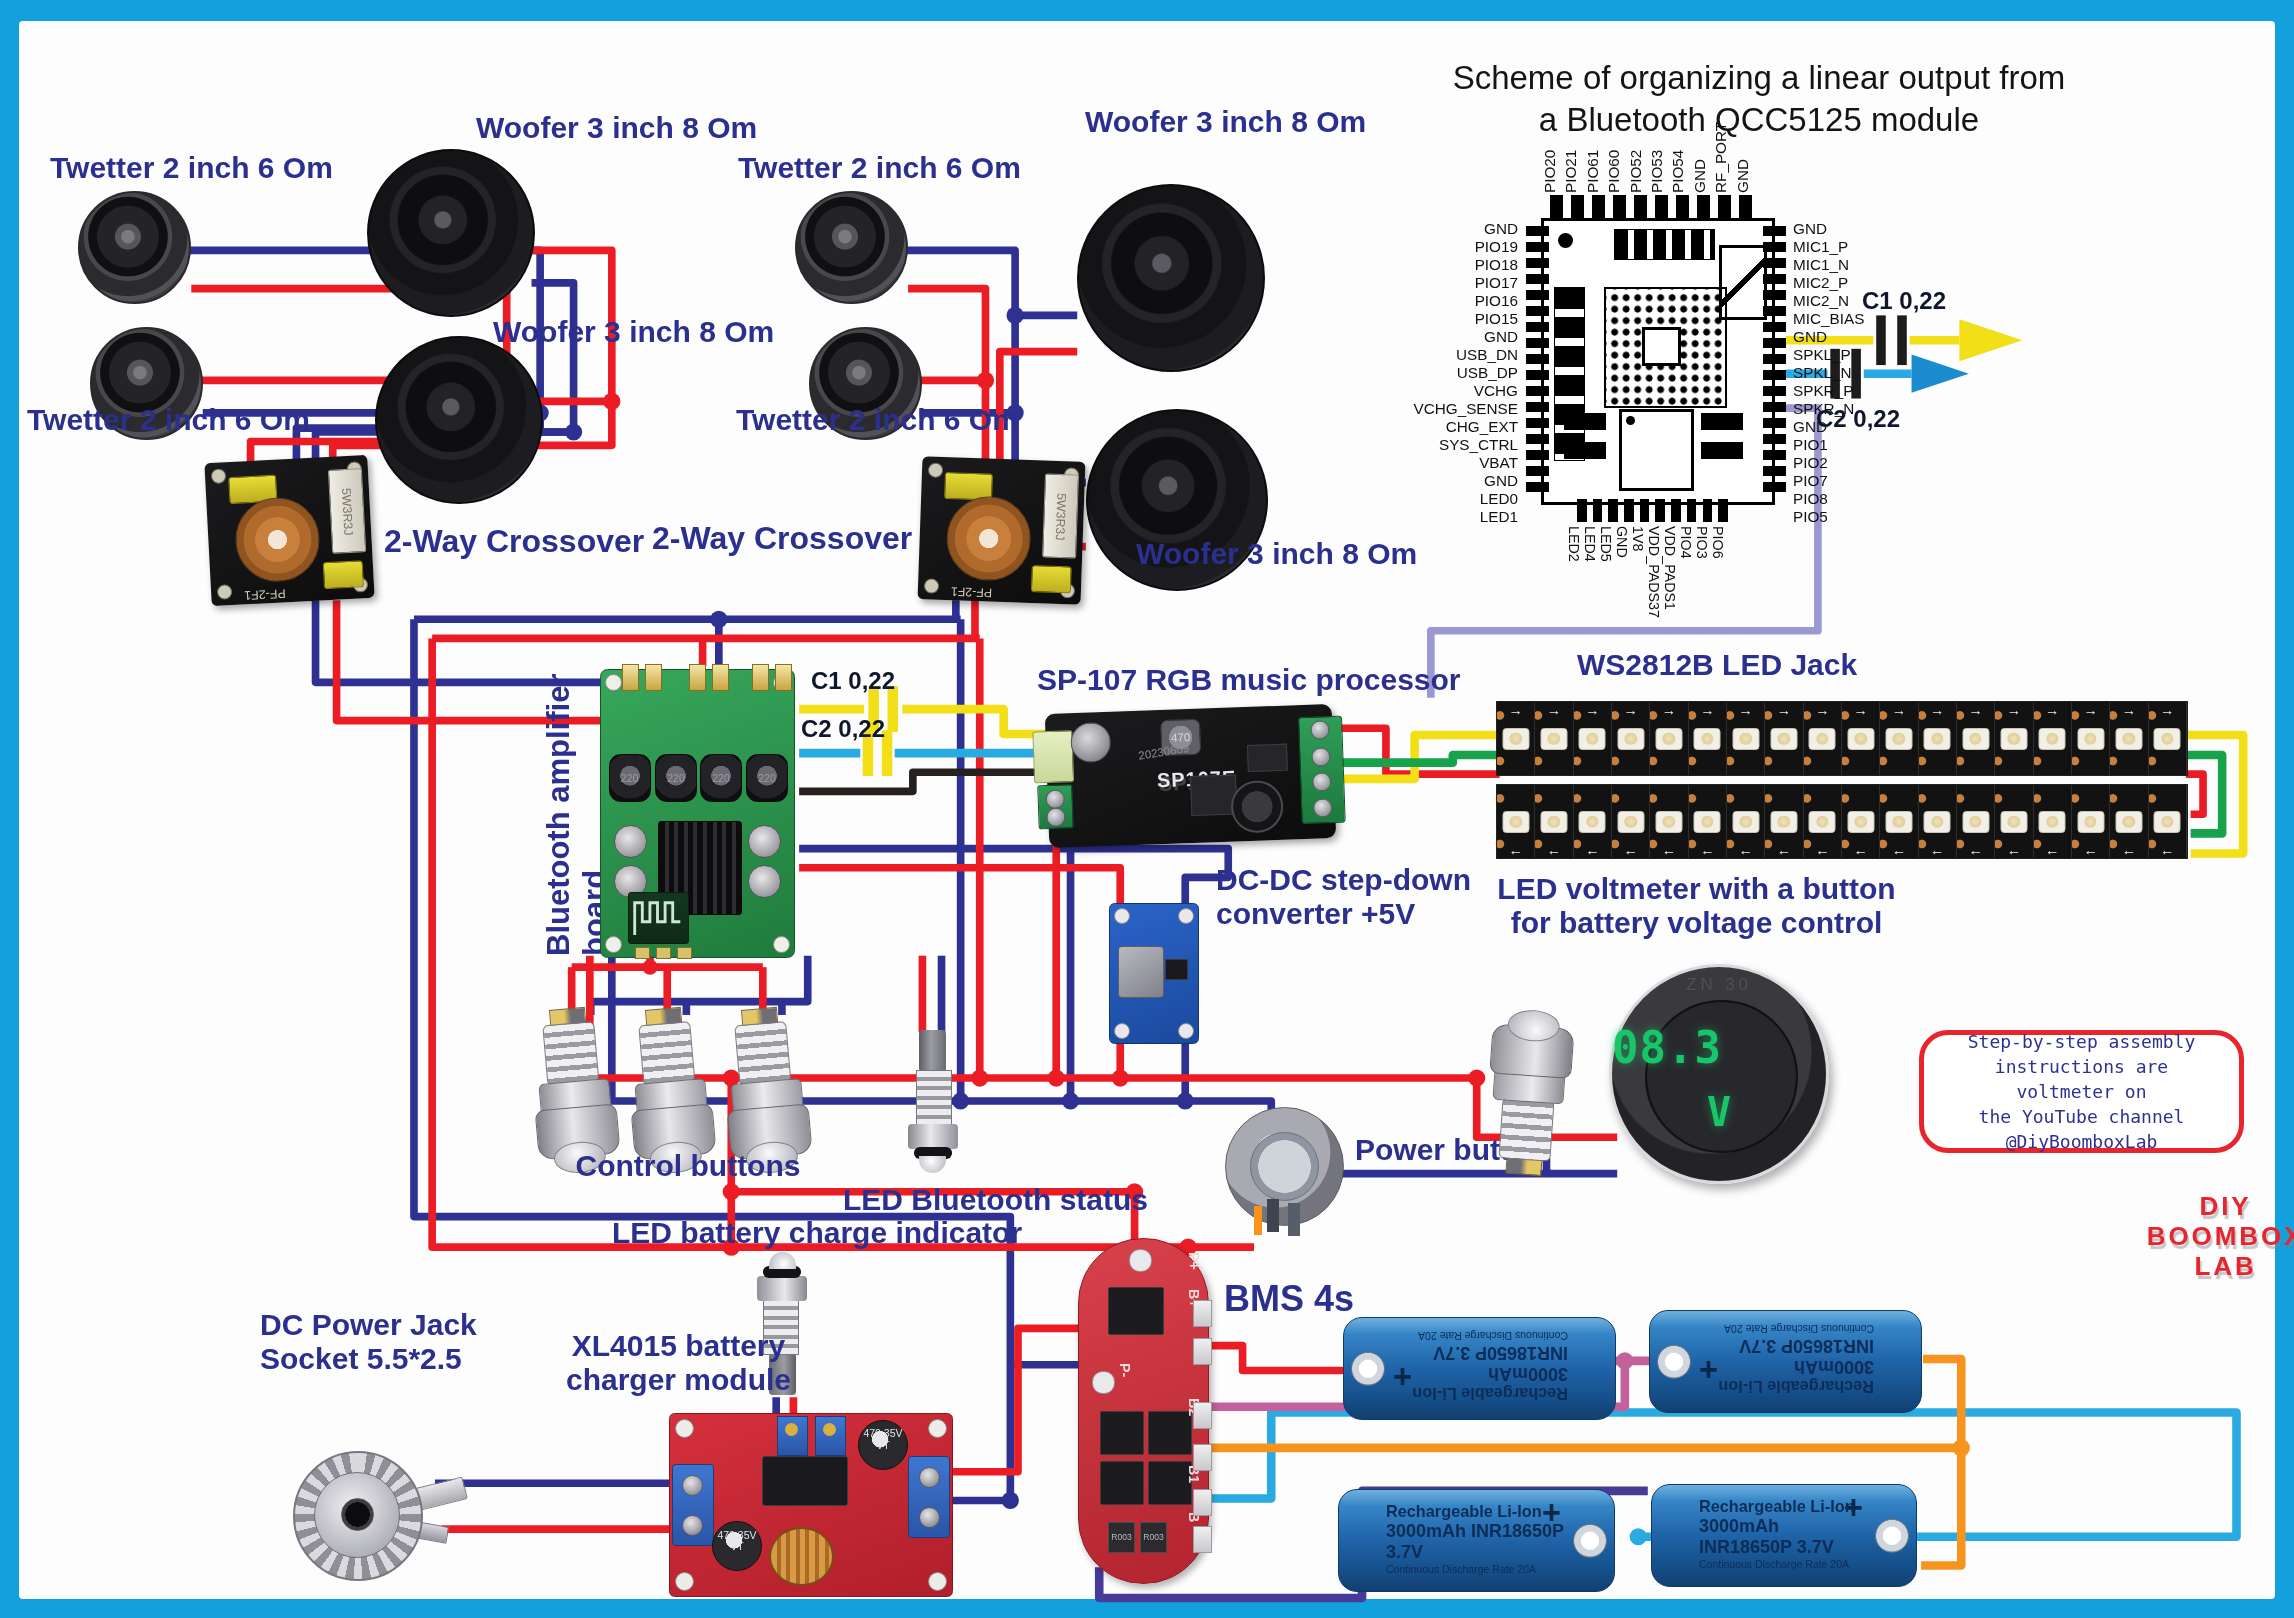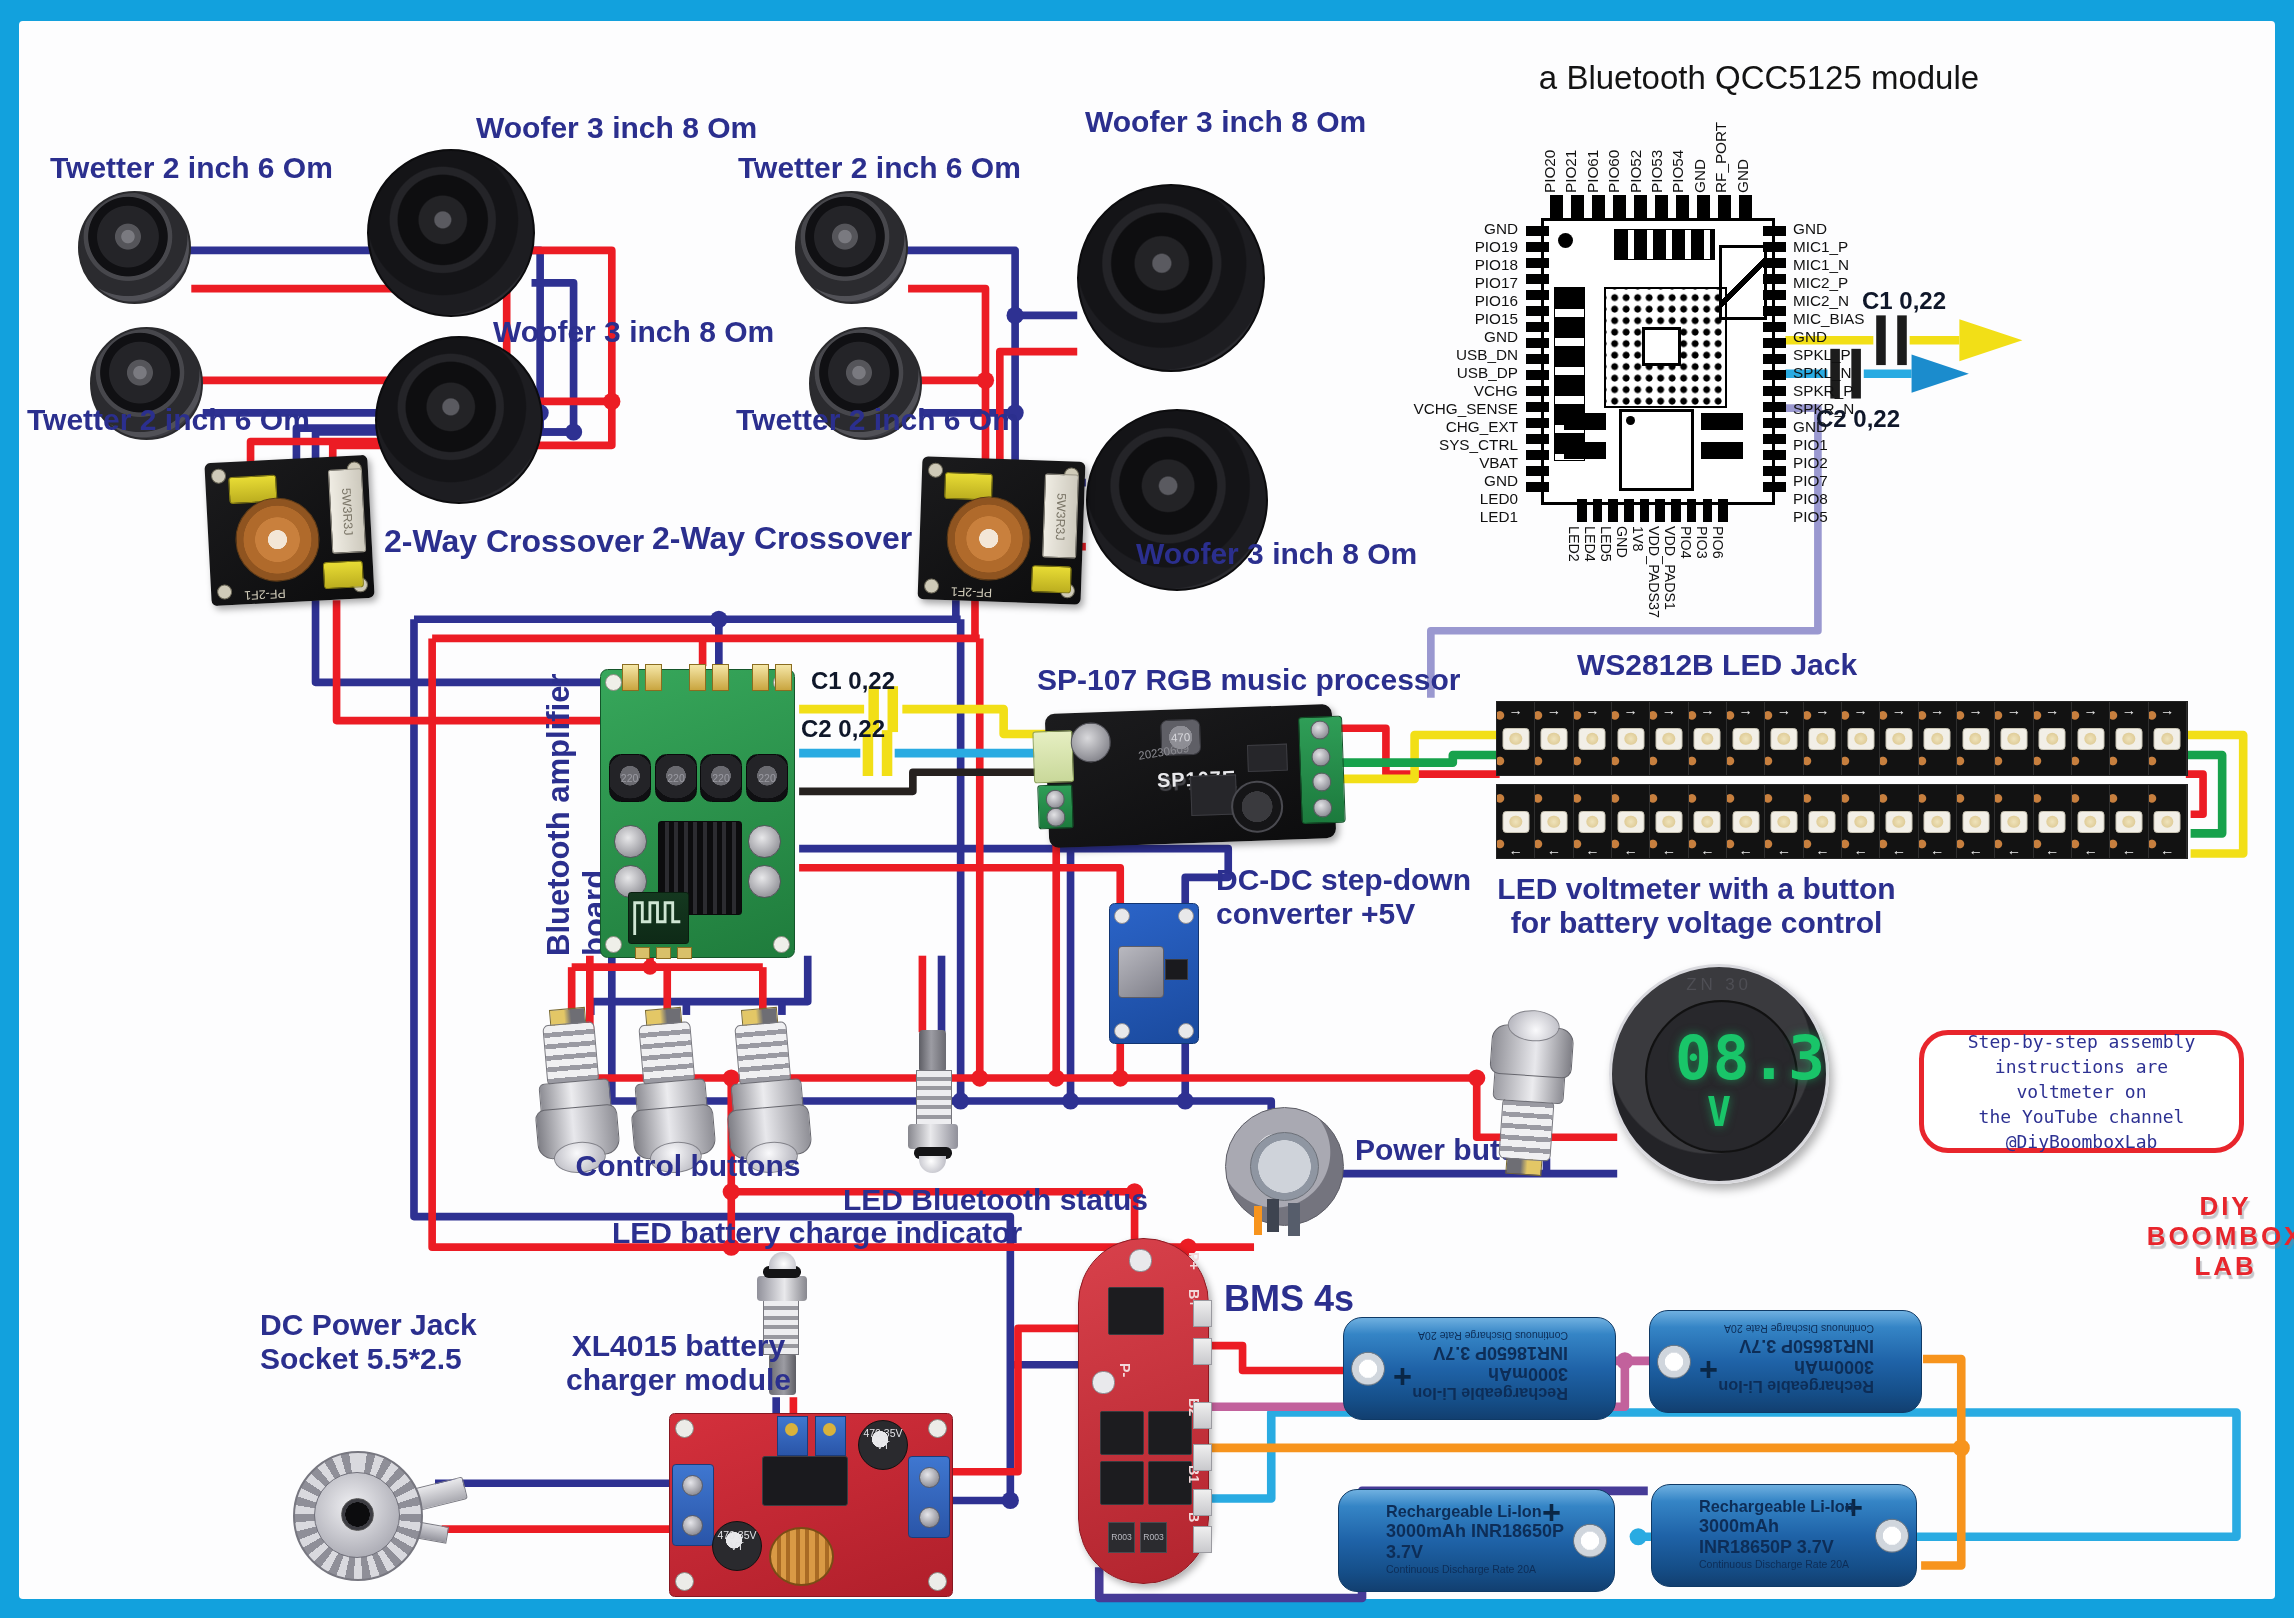--- a/index.html
+++ b/index.html
@@ -90,21 +90,21 @@
     background:radial-gradient(circle at 42% 38%,#e9e9ee 0 18%,#a9a9b2 19% 55%,#74747e 56% 78%,#9a9aa4 79% 100%);border:1.9px solid #5d5d66;}
   .pwr .inner2{position:absolute;left:25px;top:25px;width:67px;height:67px;border-radius:50%;background:radial-gradient(circle,#cfd3da 0 55%,#8f96a2 56% 100%);border:1.9px solid #6c7078;}
   .pwr .t1{position:absolute;left:42px;top:92px;width:11.5px;height:32.5px;background:#3e4450;}
   .pwr .t2{position:absolute;left:63px;top:96px;width:11.5px;height:32.5px;background:#565d6b;}
   .pwr .wstub{position:absolute;left:29px;top:99px;width:7.6px;height:29px;background:#f7941d;}
   
   .vm{position:absolute;left:1609px;top:964px;width:214px;height:214px;border-radius:50%;
     background:radial-gradient(circle at 46% 40%,#3a3a3e 0 58%,#232327 59% 78%,#2e2e33 79% 92%,#1a1a1d 93% 100%);border:3.8px solid #d9d9de;box-shadow:3.8px 5.7px 9.6px rgba(0,0,0,.3);}
   .vm .face{position:absolute;left:32.5px;top:32.5px;width:149px;height:149px;border-radius:50%;background:radial-gradient(circle,#28282c 0 70%,#1b1b1f 71% 100%);border:2.9px solid #111;}
   .vm .model{position:absolute;left:0;right:0;top:7.6px;text-align:center;color:#4e4e54;font-size:17px;letter-spacing:3.8px;}
-  .vm .digits{position:absolute;left:0;right:0;top:55px;text-align:right;color:#19c569;font-family:"DejaVu Sans Mono",monospace;font-weight:700;font-size:61px;letter-spacing:1px;text-shadow:0 0 9.6px rgba(25,197,105,.55);}
+  .vm .digits{position:absolute;left:0;right:0;top:55px;text-align:left;color:#19c569;font-family:"DejaVu Sans Mono",monospace;font-weight:700;font-size:44px;letter-spacing:1px;text-shadow:0 0 9.6px rgba(25,197,105,.55);}
   .vm .unit{position:absolute;left:0;right:0;top:122px;text-align:center;color:#19c569;font-weight:700;font-size:40px;font-family:"DejaVu Sans Mono",monospace;text-shadow:0 0 9.6px rgba(25,197,105,.55);}
   
   .bms{position:absolute;left:1078px;top:1238px;width:129px;height:344px;border-radius:65px;
     background:linear-gradient(160deg,#d8414b,#b2242e);border:1.9px solid #8d1a22;box-shadow:2.9px 3.8px 7.6px rgba(0,0,0,.3);}
   .bms .hole{position:absolute;width:21px;height:21px;border-radius:10.5px;background:#e9e9ec;border:1.9px solid #8a8a90;}
   .bms .chip{position:absolute;background:#1c1c1f;border:1px solid #3a3a3f;border-radius:1.9px;}
   .bms .pad{position:absolute;right:-3.8px;width:17px;height:25px;background:linear-gradient(#efefef,#c9c9cd);border:1px solid #9a9aa0;}
   .bms .silk{position:absolute;color:#f2d9da;font-size:14.3px;font-weight:700;writing-mode:vertical-rl;}
   .bms .shunt{position:absolute;width:25px;height:29px;background:#2b2b2f;border:1px solid #4a4a50;color:#b9b9c0;font-size:8.6px;text-align:center;line-height:29px;}
   
@@ -357,20 +357,21 @@
       <div class="hole" style="right:5.7px;bottom:5.7px;"></div>
     <div class="cap" style="left:23px;top:15.3px;"></div>
     <div class="coil"></div>
     <div class="res">5W3R3J</div>
     <div class="cap" style="right:9.6px;bottom:11.5px;width:38px;"></div>
     <div class="silk">PF-2F1</div>
   </div>
   <div class="lb" style="left:652px;top:521px;font-size:32px;">2-Way Crossover</div>
 
   <div class="title">
+    <div>Scheme of organizing a linear output from</div>
     <div>a Bluetooth QCC5125 module</div>
   </div>
   <div class="qcc-box"></div>
   <div class="padrow h pt abs"></div>
   <div class="padrow h pb abs"></div>
   <div class="padrow v pl abs"></div>
   <div class="padrow v pr abs"></div>
   <div class="qcc-dot1"></div>
   <div class="qcc-conn"></div>
   <div class="qcc-xtal"></div>

